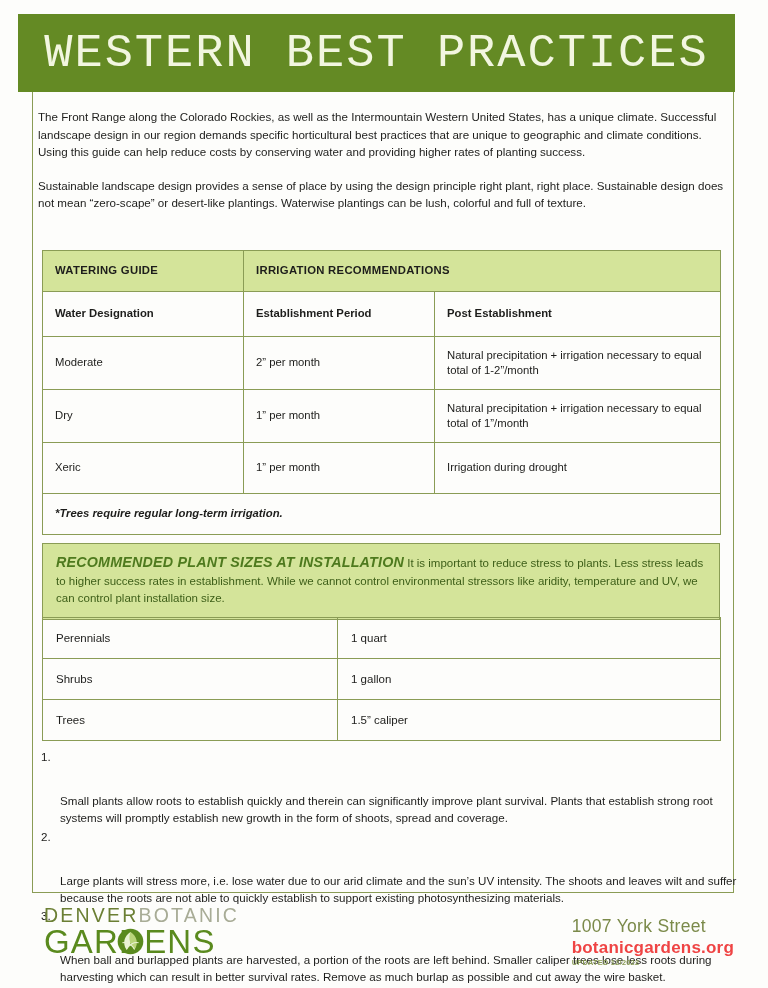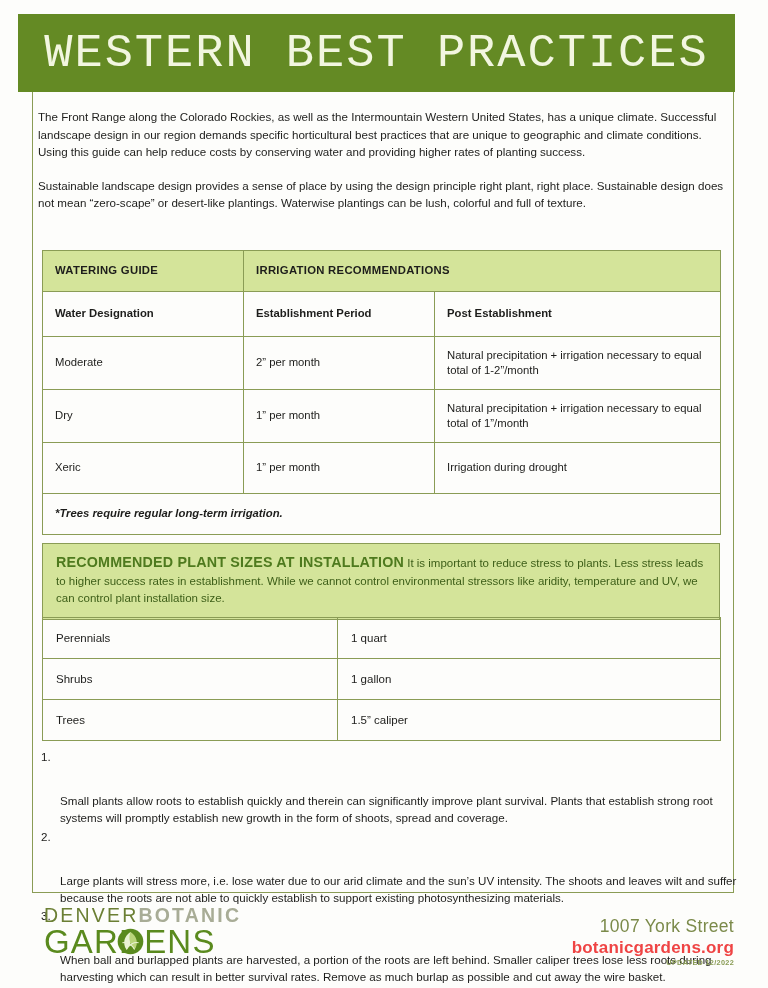--- a/index.html
+++ b/index.html
@@ -134,20 +134,21 @@
     font-size: 11.5px;
     line-height: 17.5px;
     color: #3d5e18;
     margin: 0;
   }
   .rec-title {
     font-size: 14.3px;
     font-weight: bold;
     color: #4e7a1e;
     letter-spacing: 0.2px;
+    font-style: italic;
   }
 
   .sizes-table {
     position: absolute;
     left: 42px;
     top: 617px;
     width: 678px;
     border-collapse: collapse;
     table-layout: fixed;
     border-radius: 28px;
@@ -199,21 +200,21 @@
     top: 905px;
     width: 300px;
   }
   .logo-line1 {
     font-size: 19.5px;
     letter-spacing: 2.2px;
     line-height: 21px;
     white-space: nowrap;
   }
   .logo-denver { color: #6b7f34; font-weight: 400; }
-  .logo-botanic { color: #a8ac96; font-weight: 700; }
+  .logo-botanic { color: #a8ac96; font-weight: 400; }
   .logo-line2 {
     font-size: 33px;
     letter-spacing: 1.2px;
     color: #5a8a1e;
     line-height: 34px;
     position: relative;
     white-space: nowrap;
     margin-top: -1px;
   }
   .leaf-emblem {
@@ -221,21 +222,21 @@
     left: 73px;
     top: 3px;
     width: 27px;
     height: 27px;
   }
 
   .footer-right {
     position: absolute;
     right: 34px;
     top: 916px;
-    text-align: right;
+    text-align: left;
   }
   .addr {
     font-size: 17.5px;
     color: #7b8a4a;
     line-height: 21px;
     letter-spacing: 0.3px;
   }
   .site {
     font-size: 17px;
     color: #ef4444;

